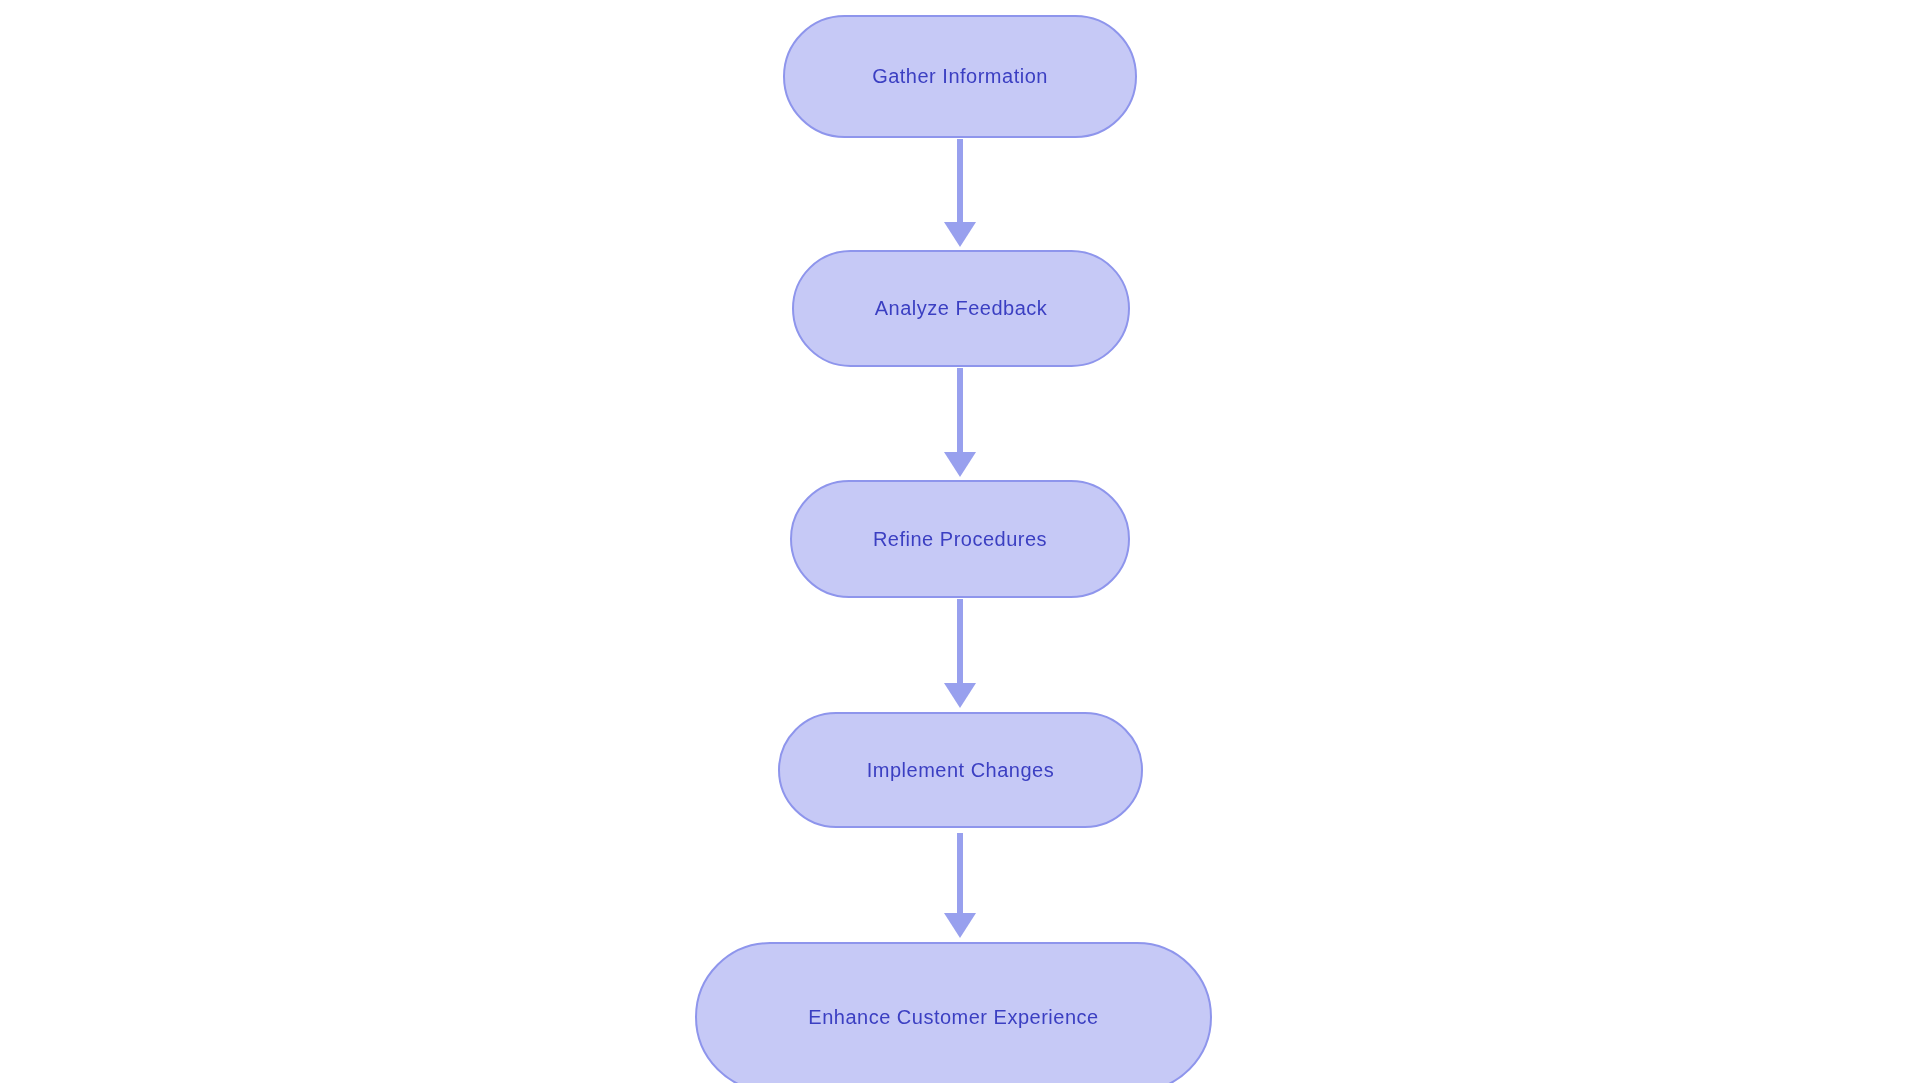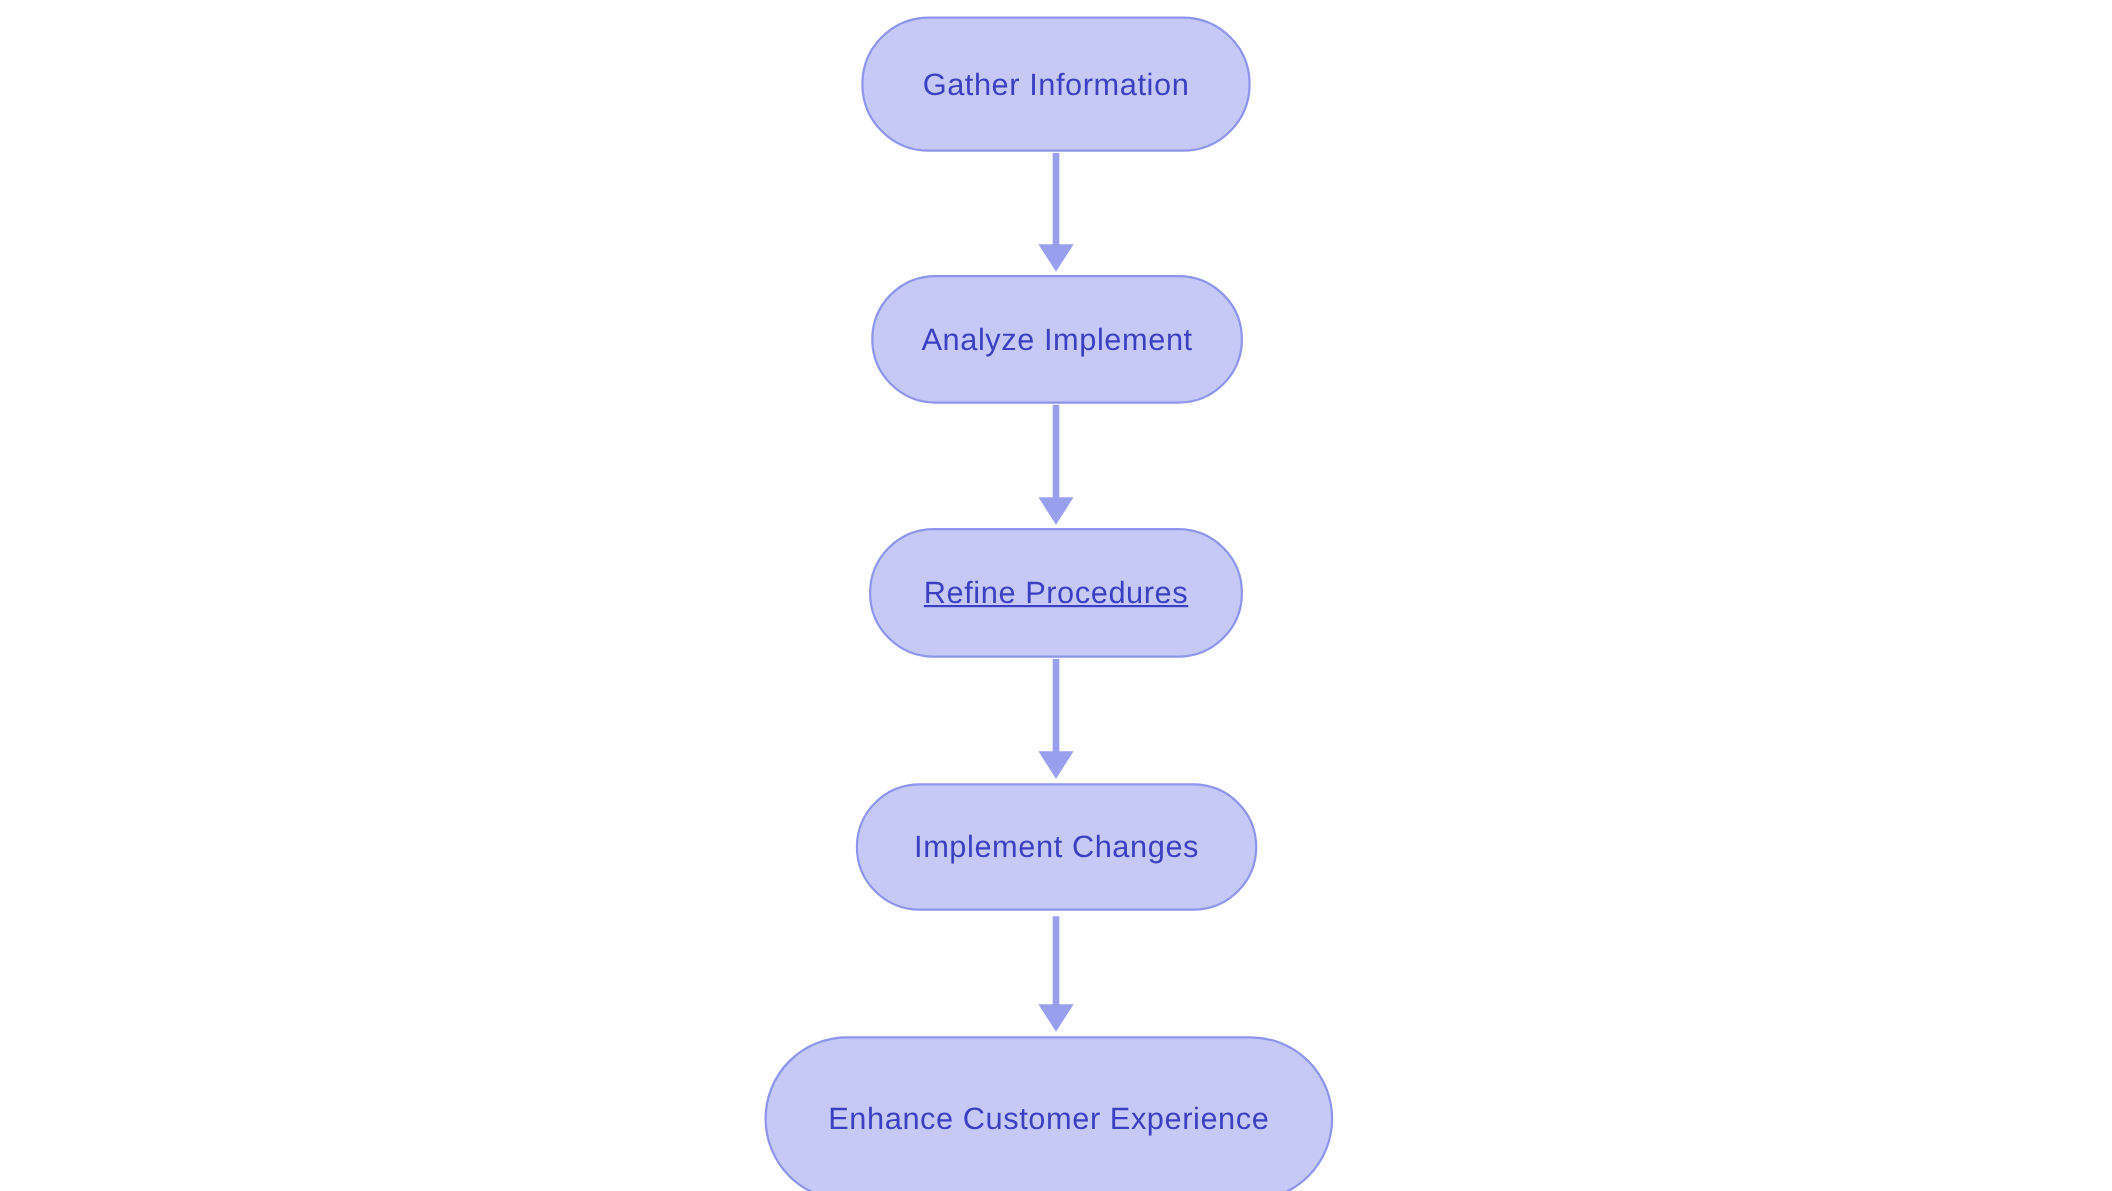--- a/index.html
+++ b/index.html
@@ -21,27 +21,27 @@
   }
   .node {
     position: absolute;
     display: flex;
     align-items: center;
     justify-content: center;
     background: var(--node-fill);
     border: 2.5px solid var(--node-border);
     border-radius: 999px;
     color: var(--node-text);
-    font-size: 28px;
+    font-size: 20px;
     letter-spacing: 0.5px;
     white-space: nowrap;
   }
   .node-1 { left: 783px; top: 15px;  width: 354px; height: 123px; }
   .node-2 { left: 792px; top: 250px; width: 338px; height: 117px; }
-  .node-3 { left: 790px; top: 480px; width: 340px; height: 118px; text-decoration: underline; }
+  .node-3 { left: 790px; top: 480px; width: 340px; height: 118px; }
   .node-4 { left: 778px; top: 712px; width: 365px; height: 116px; }
   .node-5 { left: 695px; top: 942px; width: 517px; height: 150px; justify-content: center; }
 
   .arrow { position: absolute; left: 0; top: 0; }
   .arrow-shaft {
     position: absolute;
     left: 957px;
     width: 6px;
     background: var(--arrow);
   }
@@ -67,21 +67,21 @@
   <div class="node node-1">
     <span>Gather Information</span>
   </div>
 
   <div class="arrow">
     <div class="arrow-shaft shaft-1"></div>
     <div class="arrow-head head-1"></div>
   </div>
 
   <div class="node node-2">
-    <span>Analyze Implement</span>
+    <span>Analyze Feedback</span>
   </div>
 
   <div class="arrow">
     <div class="arrow-shaft shaft-2"></div>
     <div class="arrow-head head-2"></div>
   </div>
 
   <div class="node node-3">
     <span>Refine Procedures</span>
   </div>

